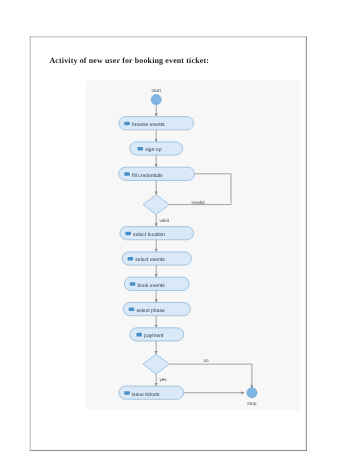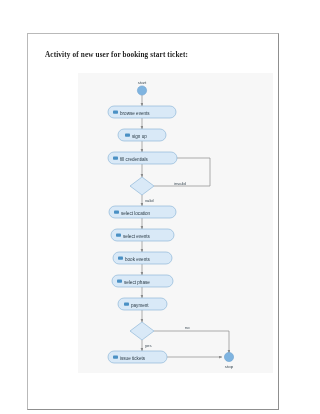--- a/index.html
+++ b/index.html
@@ -70,21 +70,21 @@
     font-family: "Liberation Sans", sans-serif;
     font-size: 4.2px;
     fill: #3b4a55;
   }
 </style>
 </head>
 <body>
 
 <div id="page">
 
-  <div id="doc-title">Activity of new user for booking start ticket:</div>
+  <div id="doc-title">Activity of new user for booking event ticket:</div>
 
   <div id="diagram">
     <svg width="195" height="300" viewBox="0 0 195 300" xmlns="http://www.w3.org/2000/svg">
 
       <defs>
         <marker id="arrow" markerWidth="5" markerHeight="5" refX="4.2" refY="2" orient="auto" markerUnits="strokeWidth">
           <path d="M0,0 L4.4,2 L0,4 Z" fill="#8a8a8a"></path>
         </marker>
       </defs>
 

